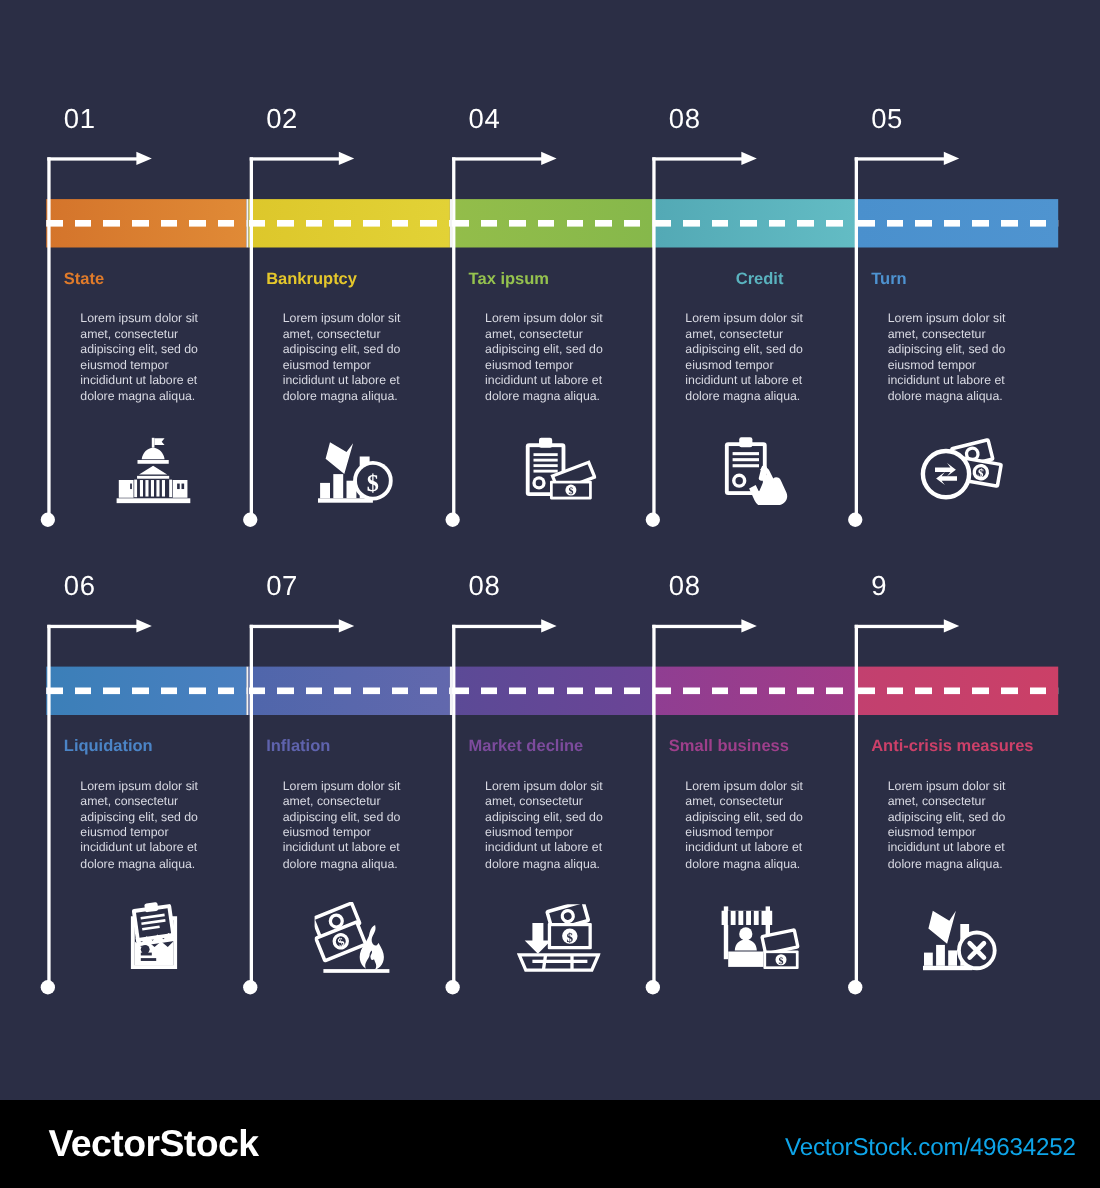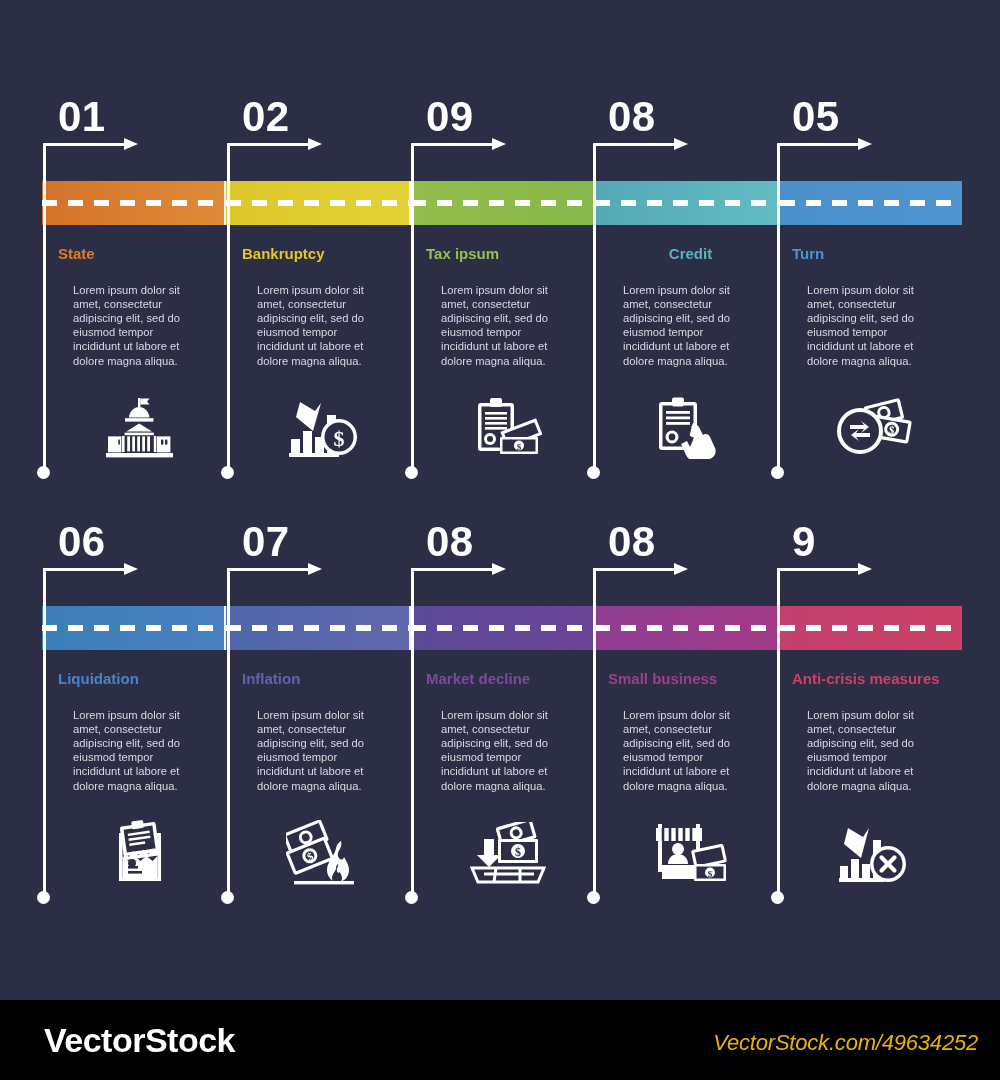--- a/index.html
+++ b/index.html
@@ -46,21 +46,21 @@
   
   .col {
     position: absolute;
     top: 0; width: 184px; height: 490px;
   }
 
   
   .num {
     position: absolute;
     top: 96px; left: 16px;
-    font-size: 42px; font-weight: bold;
+    font-size: 25px; font-weight: normal;
     color: #ffffff;
     letter-spacing: 0.5px;
     line-height: 1;
   }
 
   
   .spine {
     position: absolute;
     left: 1px; top: 143px;
     width: 3px; height: 330px;
@@ -127,25 +127,24 @@
     color: #ffffff;
     font-size: 34px;
     font-weight: bold;
     font-family: "Liberation Sans Narrow", "Liberation Sans", sans-serif;
     letter-spacing: -0.5px;
     margin-left: 18px;
   }
   .brand-url {
     position: absolute;
     right: 22px; top: 30px;
-    color: #eab308;
+    color: #0ea5e9;
     font-size: 22px;
     font-family: "Liberation Sans Narrow", "Liberation Sans", sans-serif;
     letter-spacing: -0.2px;
-    font-style: italic;
   }
 </style>
 </head>
 <body style="background: rgb(43, 46, 69);">
 
 <div class="canvas">
 
   <div class="row" id="row-1">
     <div class="bar">
       <div class="bar-seg" style="background: linear-gradient(to right, rgb(212, 116, 43), rgb(224, 138, 54));">
@@ -217,21 +216,21 @@
           <rect x="38" y="18" width="9" height="38"></rect>
           <rect x="0" y="56" width="50" height="4"></rect>
           <circle cx="50" cy="40" r="18"></circle>
           <circle cx="50" cy="40" r="14.5" fill="#2b2e45"></circle>
           <text x="50" y="49" font-size="22" font-weight="bold" text-anchor="middle" fill="#ffffff" font-family="Liberation Serif, serif">$</text>
         </svg>
       </div>
     </div>
 
     <div class="col" style="left:410px">
-      <div class="num">09</div>
+      <div class="num">04</div>
       <div class="arm"></div>
       <div class="arrowhead"></div>
       <div class="spine"></div>
       <div class="enddot"></div>
       <div class="title" style="color: rgb(149, 194, 78);">Tax ipsum</div>
       <div class="desc">Lorem ipsum dolor sit amet, consectetur adipiscing elit, sed do eiusmod tempor incididunt ut labore et dolore magna aliqua.</div>
       <div class="icon-wrap">
         <svg width="68" height="62" viewBox="0 0 68 62" fill="#ffffff">
           <rect x="4" y="6" width="36" height="48" rx="3"></rect>
           <rect x="7.5" y="9.5" width="29" height="41" fill="#2b2e45"></rect>

